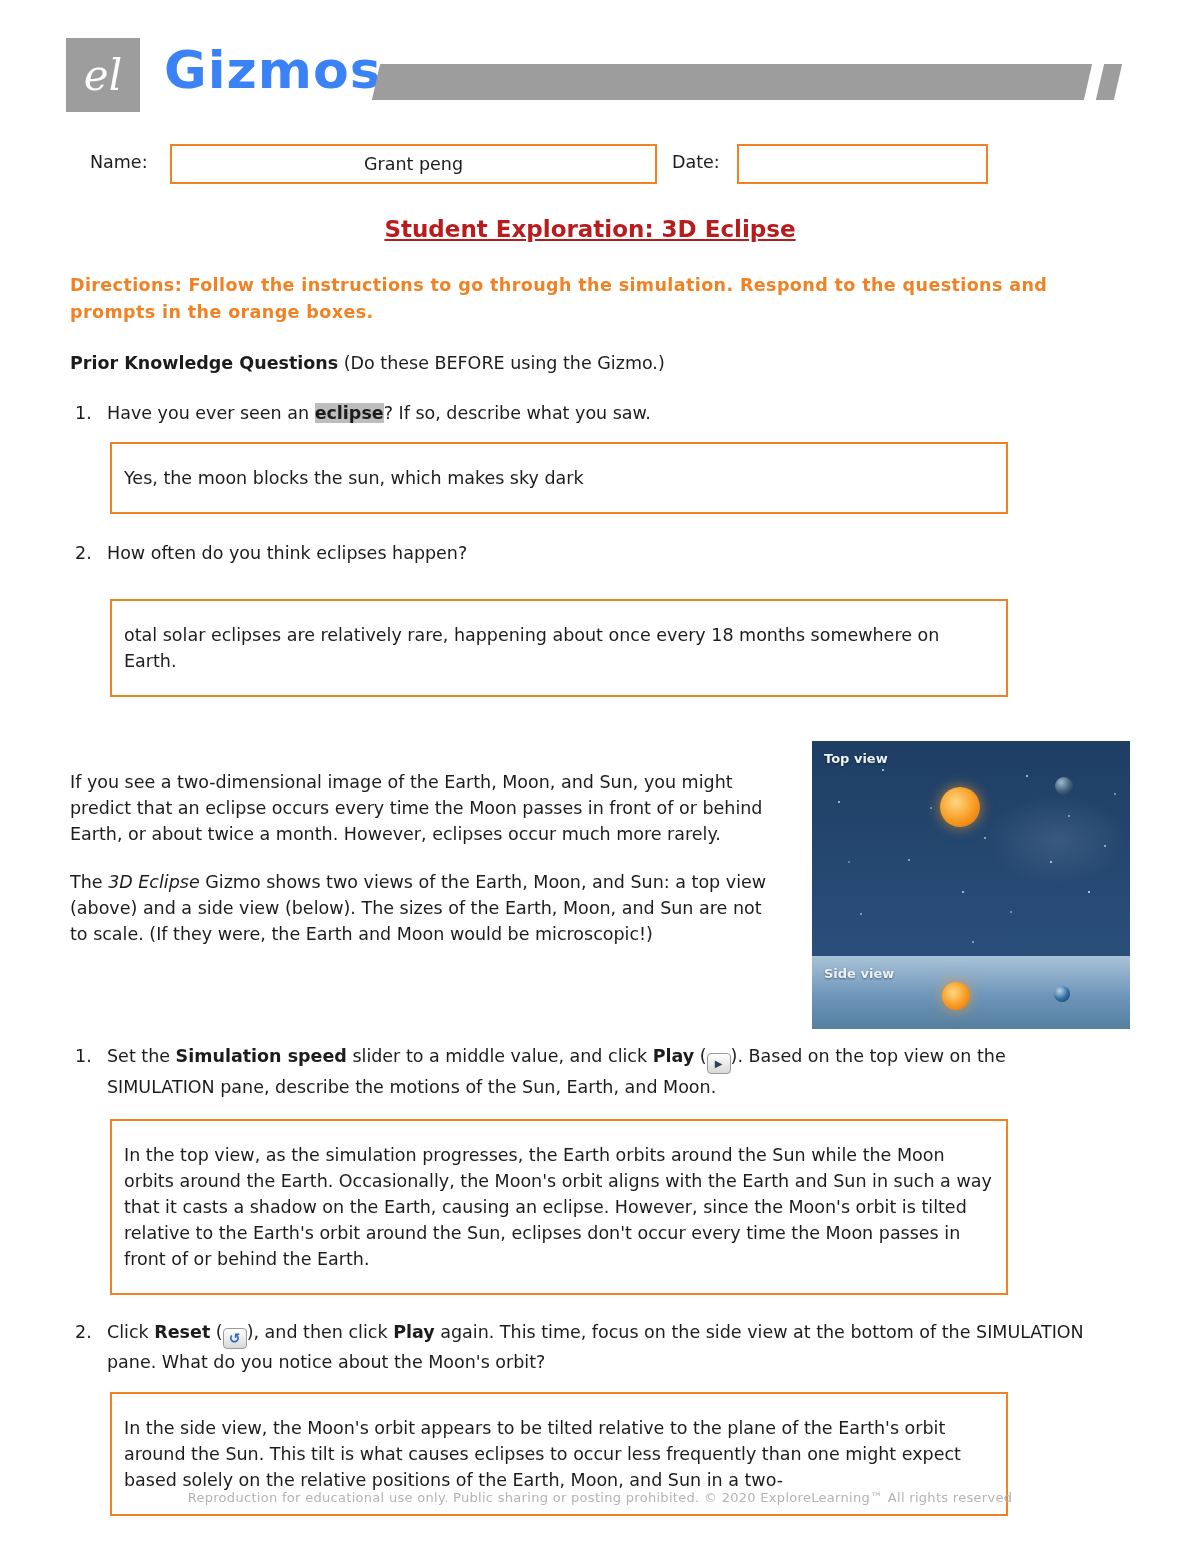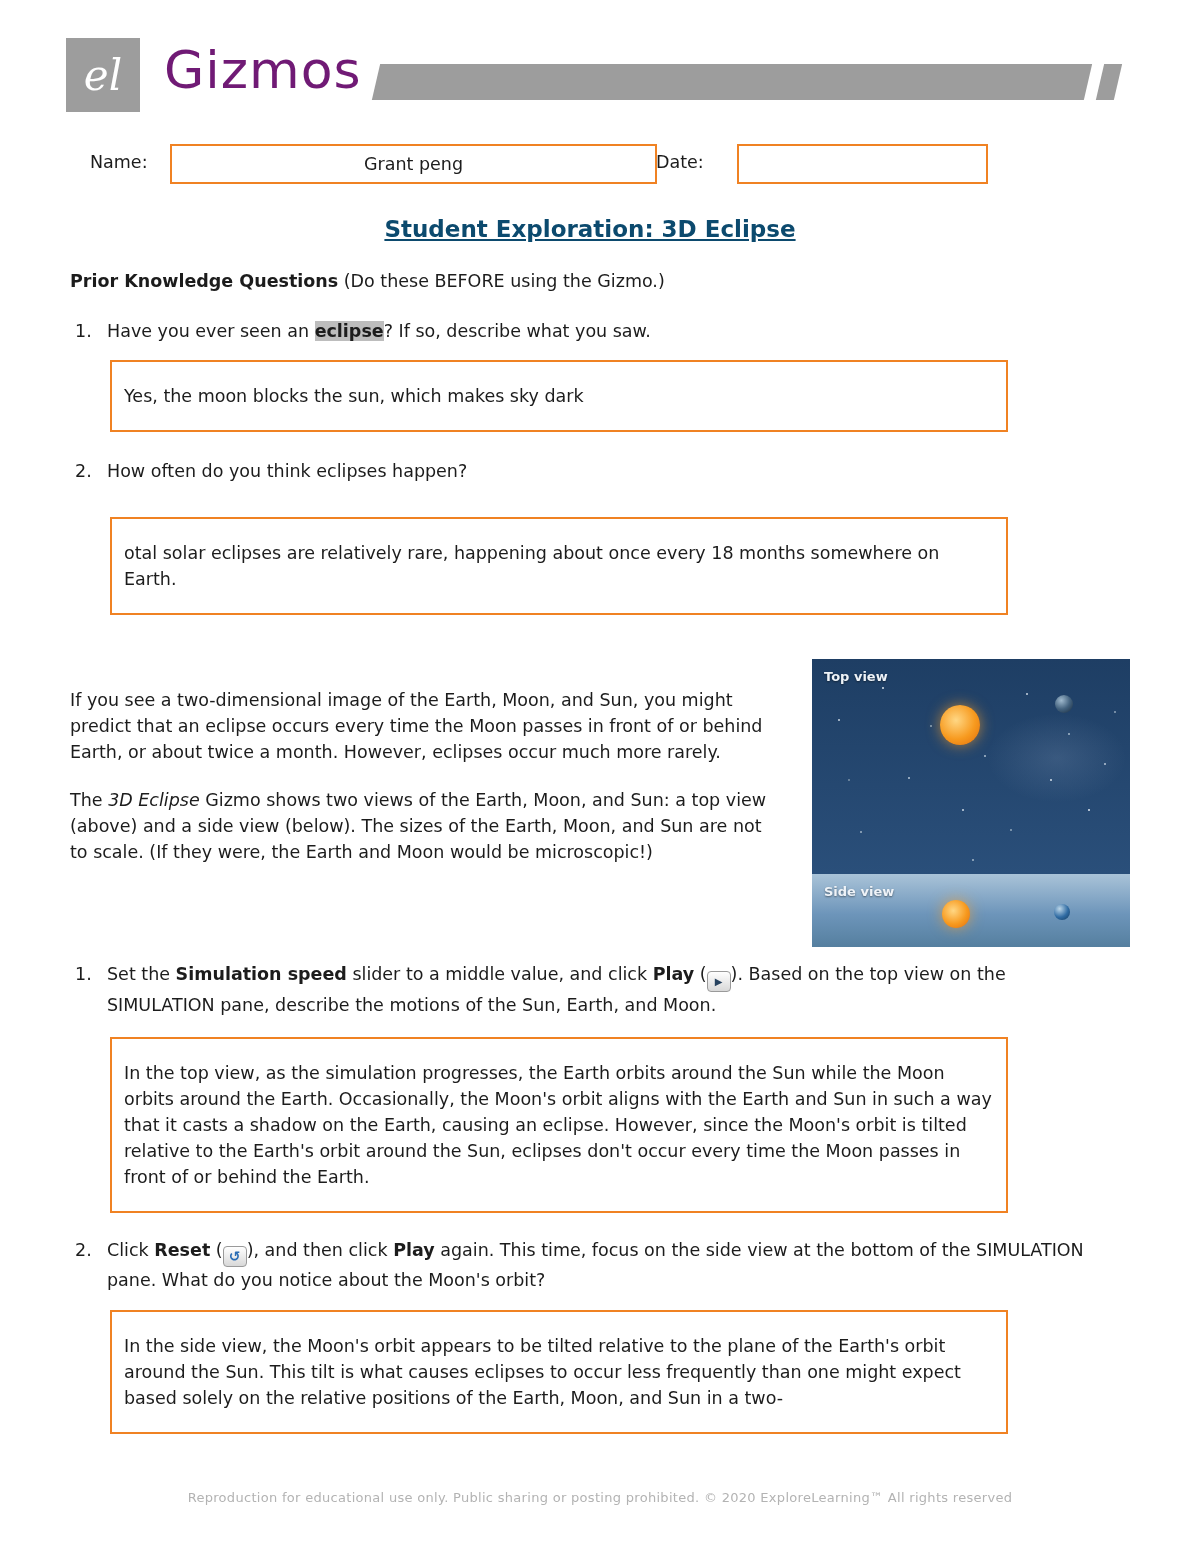--- a/index.html
+++ b/index.html
@@ -13,41 +13,41 @@
   .i { font-style:italic; }
   .hl { background:#bdbdbd; }
 
   
   .logo-box {
     position:absolute; left:66px; top:38px; width:74px; height:74px;
     background:#9d9d9d; color:#fff; display:flex; align-items:center; justify-content:center;
     font-family:"DejaVu Serif","Liberation Serif",serif; font-style:italic; font-size:42px;
   }
   .brand {
-    position:absolute; left:164px; top:40px; font-size:52px; font-weight:normal;
-    color:#701a75; letter-spacing:1px;
+    position:absolute; left:164px; top:40px; font-size:52px; font-weight:bold;
+    color:#3b82f6; letter-spacing:1px;
   }
   .banner { position:absolute; left:376px; top:64px; height:36px; display:flex; gap:12px; }
   .banner .piece { background:#9d9d9d; transform:skewX(-13deg); height:36px; }
   .banner .p1 { width:712px; }
   .banner .p2 { width:18px; }
 
   
   .form-row { position:absolute; left:0; top:144px; width:100%; height:44px; }
   .flabel { position:absolute; top:8px; }
   .lbl-name { left:90px; }
-  .lbl-date { left:656px; }
+  .lbl-date { left:672px; }
   .fbox { position:absolute; top:0; height:40px; border:2px solid #f08223; line-height:36px; }
   .name-box { left:170px; width:487px; text-align:center; }
   .date-box { left:737px; width:251px; }
 
   
   .content { position:absolute; left:70px; top:214px; width:1040px; }
   .title {
-    text-align:center; font-size:23px; font-weight:bold; color:#0c4a6e;
+    text-align:center; font-size:23px; font-weight:bold; color:#b91c1c;
     text-decoration:underline; line-height:30px;
   }
   .directions {
     margin-top:28px; color:#f08223; font-weight:bold; letter-spacing:.4px;
     line-height:27px; width:1012px;
   }
   .vocab { margin-top:26px; line-height:26px; }
   .pkq { margin-top:24px; line-height:26px; }
 
   .q { display:flex; padding-left:5px; line-height:27px; }
@@ -139,20 +139,21 @@
     <span class="flabel lbl-date">Date:</span>
     <div class="fbox date-box">
       <span></span>
     </div>
   </div>
 
   <div class="content">
 
     <div class="title">Student Exploration: 3D Eclipse</div>
 
+    <p class="directions">Directions: Follow the instructions to go through the simulation. Respond to the questions and prompts in the orange boxes.</p>
 
 
     <p class="pkq"><span class="b">Prior Knowledge Questions</span><span> (Do these BEFORE using the Gizmo.)</span></p>
 
     <div class="q q1">
       <span class="qnum">1.</span>
       <div class="qtext"><span>Have you ever seen an </span><span class="hl b">eclipse</span><span>? If so, describe what you saw.</span></div>
     </div>
     <div class="abox abox1">
       <span>Yes, the moon blocks the sun, which makes sky dark</span>

